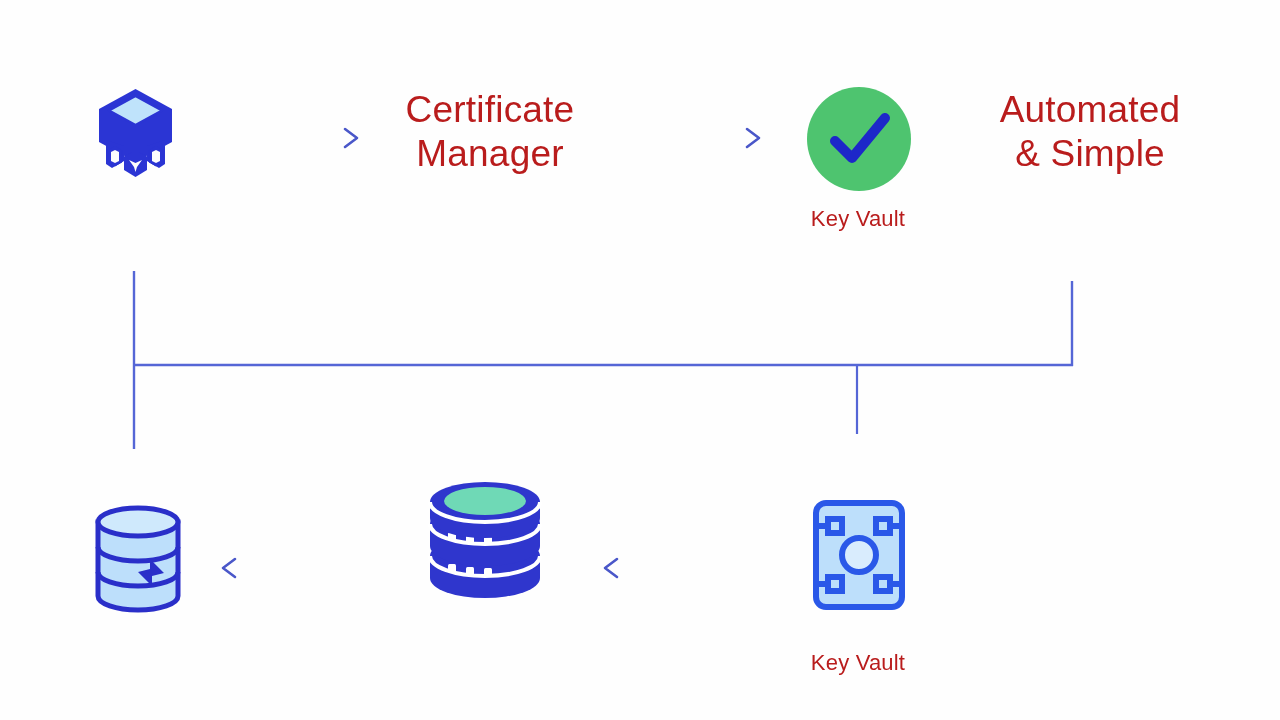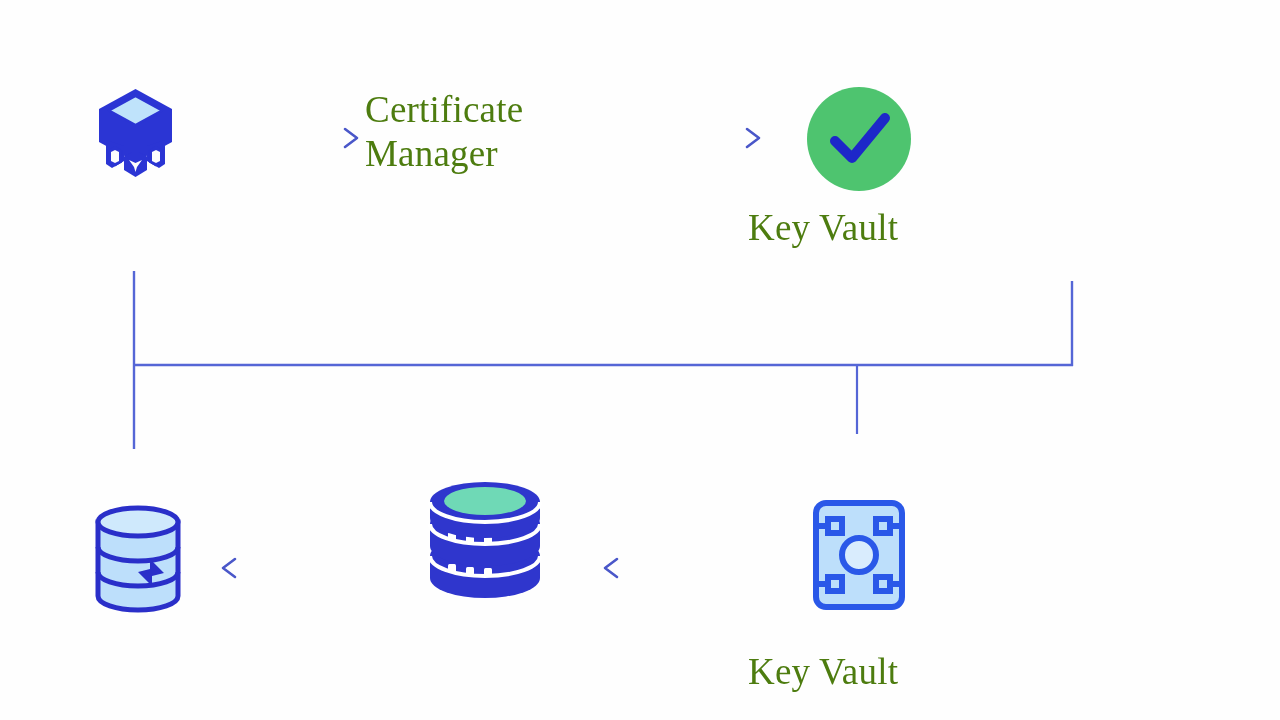--- a/index.html
+++ b/index.html
@@ -17,33 +17,33 @@
     width: 1280px;
     height: 720px;
     background: #fefefe;
     overflow: hidden;
   }
   .node {
     position: absolute;
   }
   .label {
     position: absolute;
-    color: #4d7c0f;
-    font-family: Liberation Serif, serif;
+    color: #b91c1c;
+    font-family: Liberation Sans, sans-serif;
     font-weight: 400;
-    text-align: left;
+    text-align: center;
     line-height: 1.20;
     letter-spacing: 0.2px;
     white-space: pre-line;
   }
   .label.big {
     font-size: 37px;
   }
   .label.sub {
-    font-size: 37px;
+    font-size: 22px;
   }
   .connector-svg, .arrow-svg, .icon-svg {
     display: block;
     overflow: visible;
   }
   .flow-line {
     position: absolute;
     left: 0;
     top: 0;
   }
@@ -118,20 +118,22 @@
 
   <div class="node" style="left:805px; top:85px;">
     <svg class="icon-svg" width="108" height="108" viewBox="0 0 108 108">
       <circle cx="54" cy="54" r="52" fill="#4ec46f"></circle>
       <path d="M30 56 L47 73 L80 33" fill="none" stroke="#1d27c9" stroke-width="10" stroke-linecap="round" stroke-linejoin="round"></path>
     </svg>
   </div>
 
   <div class="label sub" style="left:748px; top:206px; width:220px;">Key Vault</div>
 
+  <div class="label big" style="left:965px; top:88px; width:250px;">Automated
+&amp; Simple</div>
 
   <div class="node" style="left:90px; top:504px;">
     <svg class="icon-svg" width="96" height="110" viewBox="0 0 96 110">
 
       <path d="M8 18 L8 92 A40 14 0 0 0 88 92 L88 18 Z" fill="#bddffb" stroke="#2a2fc9" stroke-width="5"></path>
 
       <ellipse cx="48" cy="18" rx="40" ry="14" fill="#cfe9fc" stroke="#2a2fc9" stroke-width="5"></ellipse>
 
       <path d="M8 43 A40 14 0 0 0 88 43" fill="none" stroke="#2a2fc9" stroke-width="5"></path>
 

